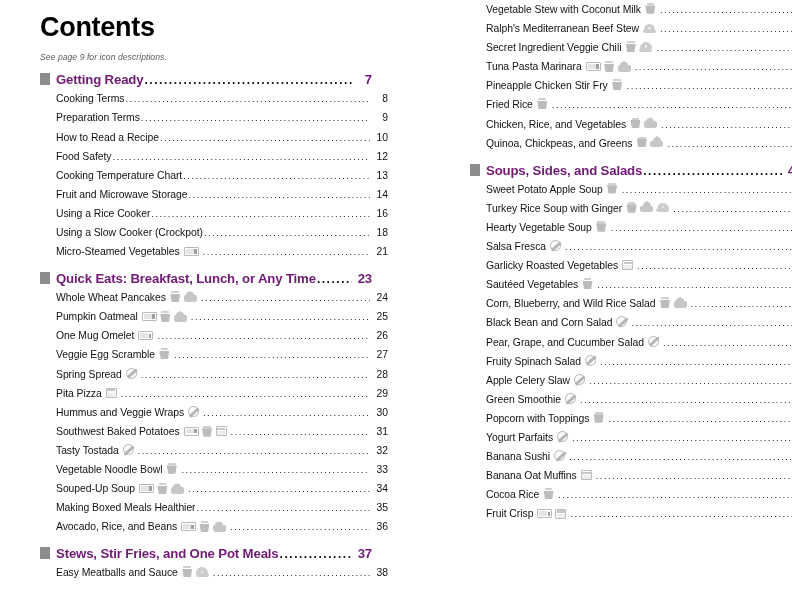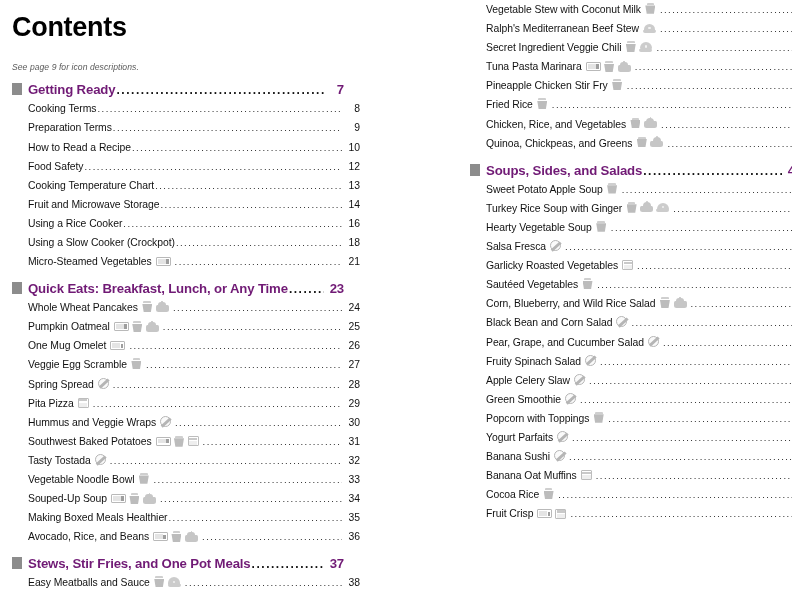--- a/index.html
+++ b/index.html
@@ -18,37 +18,37 @@
   .page {
     width: 792px;
     height: 612px;
     position: relative;
     box-sizing: border-box;
   }
   .col {
     position: absolute;
     top: 0;
   }
-  .col-left  { left: 12px; width: 332px; }
+  .col-left  { left: 40px; width: 332px; }
   .col-right { left: 470px; width: 332px; }
 
   .page-title {
     font-size: 27px;
     font-weight: bold;
     letter-spacing: -0.3px;
     margin: 0;
     padding-top: 13px;
     line-height: 1.05;
     color: #000;
   }
   .subtitle {
     font-size: 8.6px;
     font-style: italic;
     color: #5b5b5b;
-    margin-top: 21px;
+    margin-top: 11px;
     letter-spacing: 0.05px;
   }
 
   .toc-list { margin: 0; padding: 0; list-style: none; }
 
   .entry {
     display: flex;
     align-items: baseline;
     width: 100%;
     white-space: nowrap;

